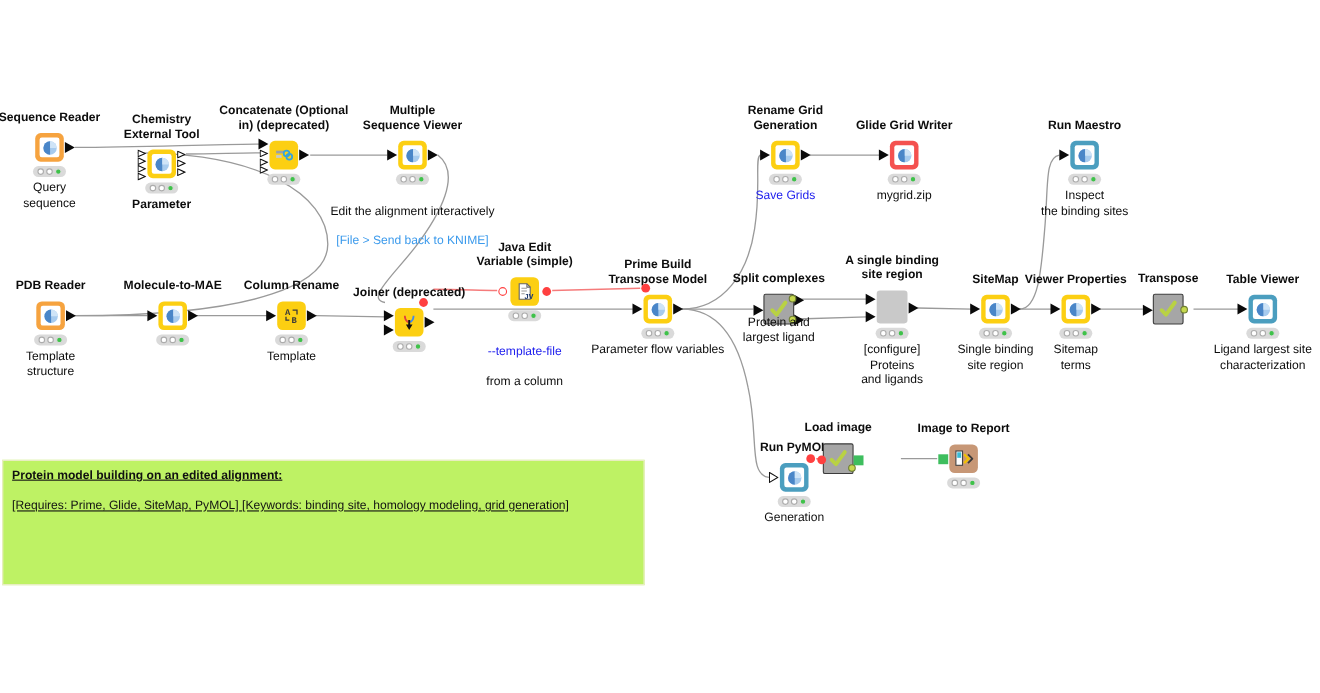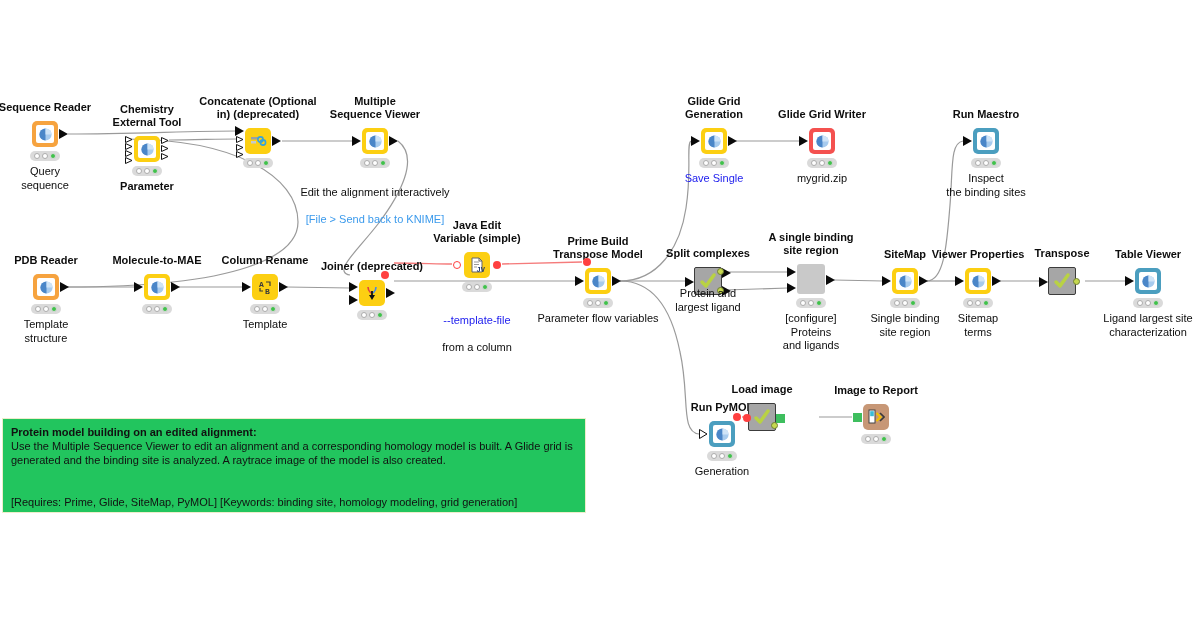--- a/index.html
+++ b/index.html
@@ -31,33 +31,32 @@
   .tl i.on{background:#3FC24A;border-color:#D9D9D9;}
   .pt{position:absolute;width:0;height:0;border-top:5px solid transparent;border-bottom:5px solid transparent;
       border-left:9px solid #0a0a0a;}
   .pt.in{left:-10px;}
   .pt.out{right:-10px;}
   .ph{position:absolute;line-height:0;}
   .fv{position:absolute;width:8px;height:8px;border-radius:50%;background:#FF4040;}
   .fvo{background:#fff;border:1.5px solid #FF4040;box-sizing:border-box;}
   .gp{position:absolute;width:9px;height:9px;background:#3EBE5E;}
   .cp{position:absolute;width:7px;height:7px;border-radius:50%;background:#C6D84F;border:1px solid #6F7F33;box-sizing:border-box;}
-  .annotation{position:absolute;left:2px;top:418px;width:584px;height:95px;background:#22c55e;
-      border:1px solid #EDEDCB;box-sizing:border-box;padding:6px 8px;font-size:11px;line-height:14px;color:#111;z-index:0;}
+  .annotation{position:absolute;left:2px;top:418px;width:584px;height:114px;background:#bef264;
+      border:1px solid #EDEDCB;box-sizing:border-box;padding:6px 8px;font-size:11px;line-height:14px;color:#111;z-index:0;text-decoration:underline;}
   .ann-title{font-weight:700;}
-  .ann-footer{margin-top:28px;}
+  .ann-footer{margin-top:14px;}
 </style>
 </head>
 <body>
 
 <div class="canvas">
 
   <div class="annotation">
     <div class="ann-title">Protein model building on an edited alignment:</div>
-    <div class="ann-body">Use the Multiple Sequence Viewer to edit an alignment and a corresponding homology model is built. A Glide grid is generated and the binding site is analyzed. A raytrace image of the model is also created.</div>
     <div class="ann-footer">[Requires: Prime, Glide, SiteMap, PyMOL] [Keywords: binding site, homology modeling, grid generation]</div>
   </div>
 
   <svg class="wires" width="1200" height="630">
     <g fill="none" stroke="#9A9A9A" stroke-width="1.2">
       <path d="M68,134 C130,134 190,131 237,131"></path>
       <path d="M169,140 C195,140 215,139 237,139"></path>
       <path d="M282,141 L352,141"></path>
       <path d="M67,287 L134,287"></path>
       <path d="M67,287 C240,287 298,256 298,222 C298,176 235,139 125,139"></path>
@@ -199,39 +198,39 @@
         <i></i>
         <i class="on"></i>
       </div>
     <div class="ns">
       <div>Edit the alignment interactively</div>
       <div class="blue2">[File &gt; Send back to KNIME]</div>
     </div>
   </div>
 
   <div class="ng" style="left:701px;top:128px">
-    <div class="nl">Glide Grid
+    <div class="nl">Rename Grid
 Generation</div>
     <div class="nb c-yellow">
       <div class="ni">
           <svg width="15" height="15" viewBox="0 0 16 16">
             <circle cx="8" cy="8" r="6.5" fill="#A7CBEE"></circle>
             <path d="M8 1.5 A6.5 6.5 0 0 0 8 14.5 Z" fill="#4A86C8"></path>
             <path d="M8 1.5 A6.5 6.5 0 0 1 14.5 8 L8 8 Z" fill="#CFE4F7"></path>
           </svg>
         </div>
       <span class="pt in" style="top:8px"></span>
       <span class="pt out" style="top:8px"></span>
     </div>
     <div class="tl">
         <i></i>
         <i></i>
         <i class="on"></i>
       </div>
-    <div class="ns blue1">Save Single</div>
+    <div class="ns blue1">Save Grids</div>
   </div>
 
   <div class="ng" style="left:809px;top:128px">
     <div class="nl">Glide Grid Writer</div>
     <div class="nb c-red">
       <div class="ni">
           <svg width="15" height="15" viewBox="0 0 16 16">
             <circle cx="8" cy="8" r="6.5" fill="#A7CBEE"></circle>
             <path d="M8 1.5 A6.5 6.5 0 0 0 8 14.5 Z" fill="#4A86C8"></path>
             <path d="M8 1.5 A6.5 6.5 0 0 1 14.5 8 L8 8 Z" fill="#CFE4F7"></path>

